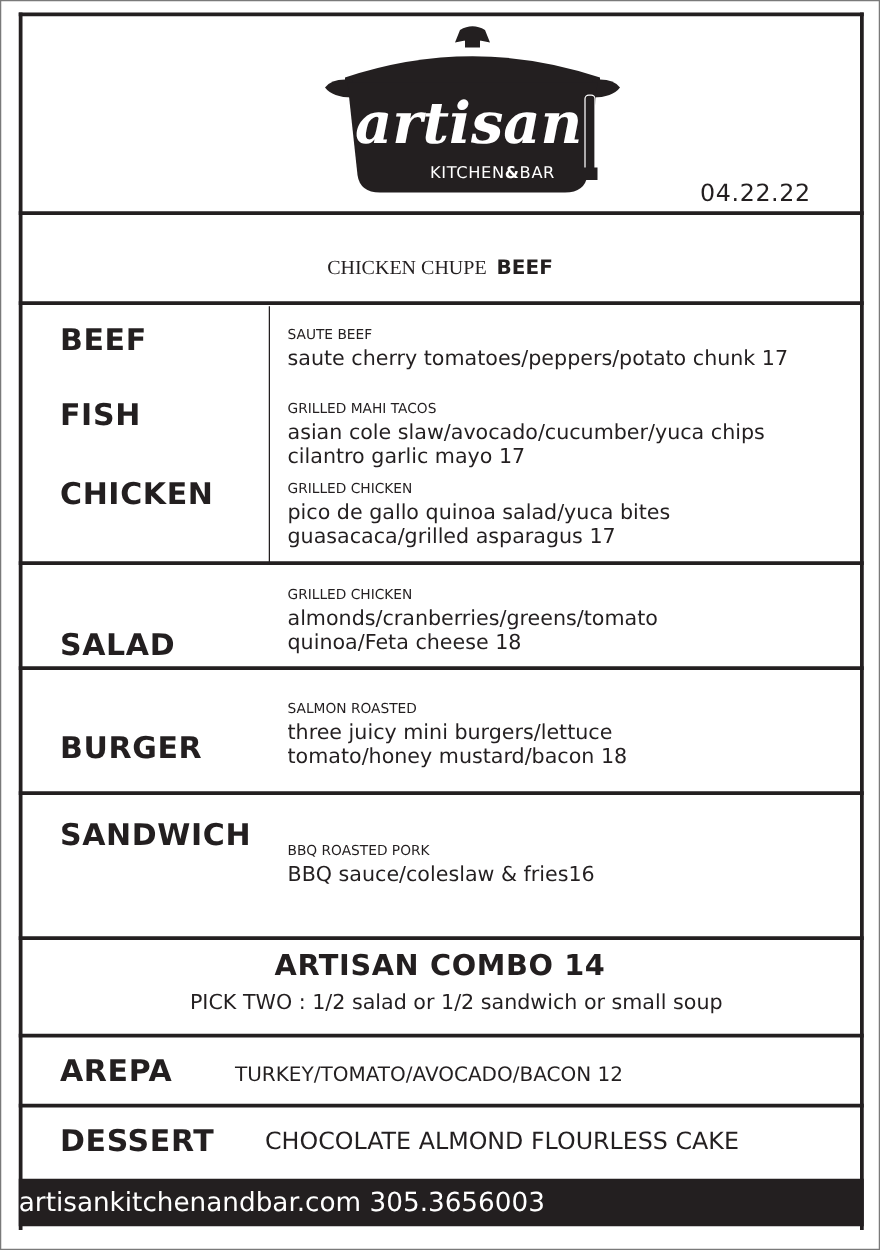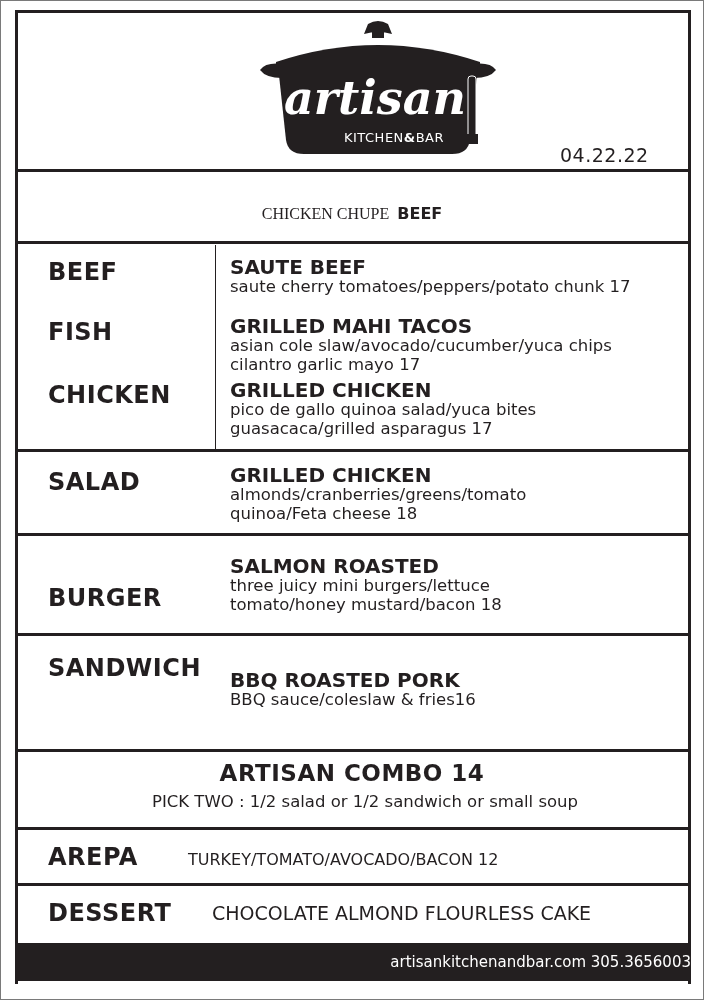--- a/index.html
+++ b/index.html
@@ -14,32 +14,32 @@
 
   .logo { position:absolute; left:256px; top:18px; width:244px; height:140px; }
   .date { position:absolute; left:560px; top:144px; font-size:19px; letter-spacing:0.5px; }
 
   .broth { position:absolute; left:0; width:704px; top:204px; text-align:center; font-size:16px; }
   .broth .normal { padding-left:0;font-family:Liberation Serif, serif; }
   .broth .bold { font-weight:bold; margin-left:8px; }
 
   .cat { position:absolute; left:48px; font-weight:bold; font-size:24px; letter-spacing:0.5px; }
   .item { position:absolute; left:230px; font-size:16.5px; line-height:19px; }
-  .item .name { font-weight:bold; font-size:20px; display:block; }
+  .item .name { font-weight:normal; font-size:11px; display:block; }
   .item .desc { display:block; white-space:nowrap; }
 
   .combo-title { position:absolute; left:0; width:704px; top:760px; text-align:center;
                  font-weight:bold; font-size:23px; letter-spacing:0.5px; }
   .combo-sub { position:absolute; left:0; width:704px; top:792px; text-align:center; font-size:16.5px;padding-left:13px; }
 
   .line-text { position:absolute; font-size:16px; }
   .dessert-text { position:absolute; font-size:19px; }
 
   .footer { position:absolute; left:15px; top:943px; width:676px; height:38px; background:#231f20;
-            color:#fff; text-align:right; font-size:15px; line-height:38px; }
+            color:#fff; text-align:left; font-size:21px; line-height:38px; }
 </style>
 </head>
 <body>
 
 <div class="page-edge"></div>
 <div class="frame"></div>
 
 <div class="hline" style="top:169px"></div>
 <div class="hline" style="top:241px"></div>
 <div class="hline" style="top:449px"></div>
@@ -88,21 +88,21 @@
   <span class="name">GRILLED MAHI TACOS</span>
   <span class="desc">asian cole slaw/avocado/cucumber/yuca chips</span>
   <span class="desc">cilantro garlic mayo 17</span>
 </div>
 <div class="item" style="top:381px">
   <span class="name">GRILLED CHICKEN</span>
   <span class="desc">pico de gallo quinoa salad/yuca bites</span>
   <span class="desc">guasacaca/grilled asparagus 17</span>
 </div>
 
-<div class="cat" style="top:468px">SALAD</div>
+<div class="cat" style="top:502px">SALAD</div>
 <div class="item" style="top:466px">
   <span class="name">GRILLED CHICKEN</span>
   <span class="desc">almonds/cranberries/greens/tomato</span>
   <span class="desc">quinoa/Feta cheese  18</span>
 </div>
 
 <div class="cat" style="top:584px">BURGER</div>
 <div class="item" style="top:557px">
   <span class="name">SALMON ROASTED</span>
   <span class="desc">three juicy mini burgers/lettuce</span>

